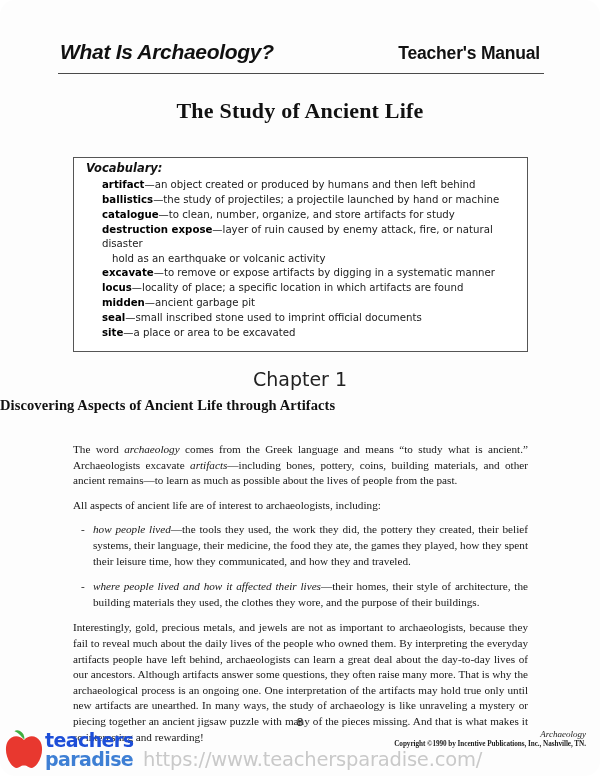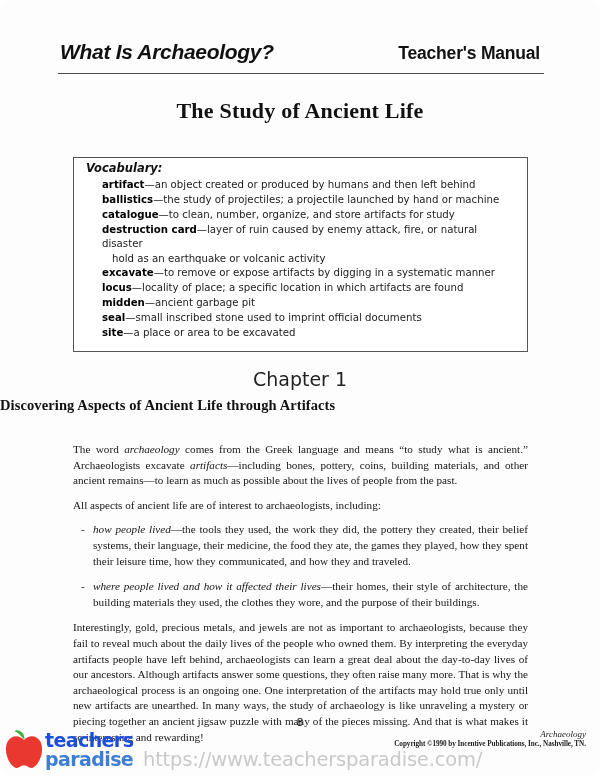--- a/index.html
+++ b/index.html
@@ -238,21 +238,21 @@
       <li class="vocab-item">
         <span class="term">artifact</span><span>—an object created or produced by humans and then left behind</span>
       </li>
       <li class="vocab-item">
         <span class="term">ballistics</span><span>—the study of projectiles; a projectile launched by hand or machine</span>
       </li>
       <li class="vocab-item">
         <span class="term">catalogue</span><span>—to clean, number, organize, and store artifacts for study</span>
       </li>
       <li class="vocab-item">
-        <span class="term">destruction card</span><span>—layer of ruin caused by enemy attack, fire, or natural disaster</span>
+        <span class="term">destruction expose</span><span>—layer of ruin caused by enemy attack, fire, or natural disaster</span>
         <span class="cont">hold as an earthquake or volcanic activity</span>
       </li>
       <li class="vocab-item">
         <span class="term">excavate</span><span>—to remove or expose artifacts by digging in a systematic manner</span>
       </li>
       <li class="vocab-item">
         <span class="term">locus</span><span>—locality of place; a specific location in which artifacts are found</span>
       </li>
       <li class="vocab-item">
         <span class="term">midden</span><span>—ancient garbage pit</span>

